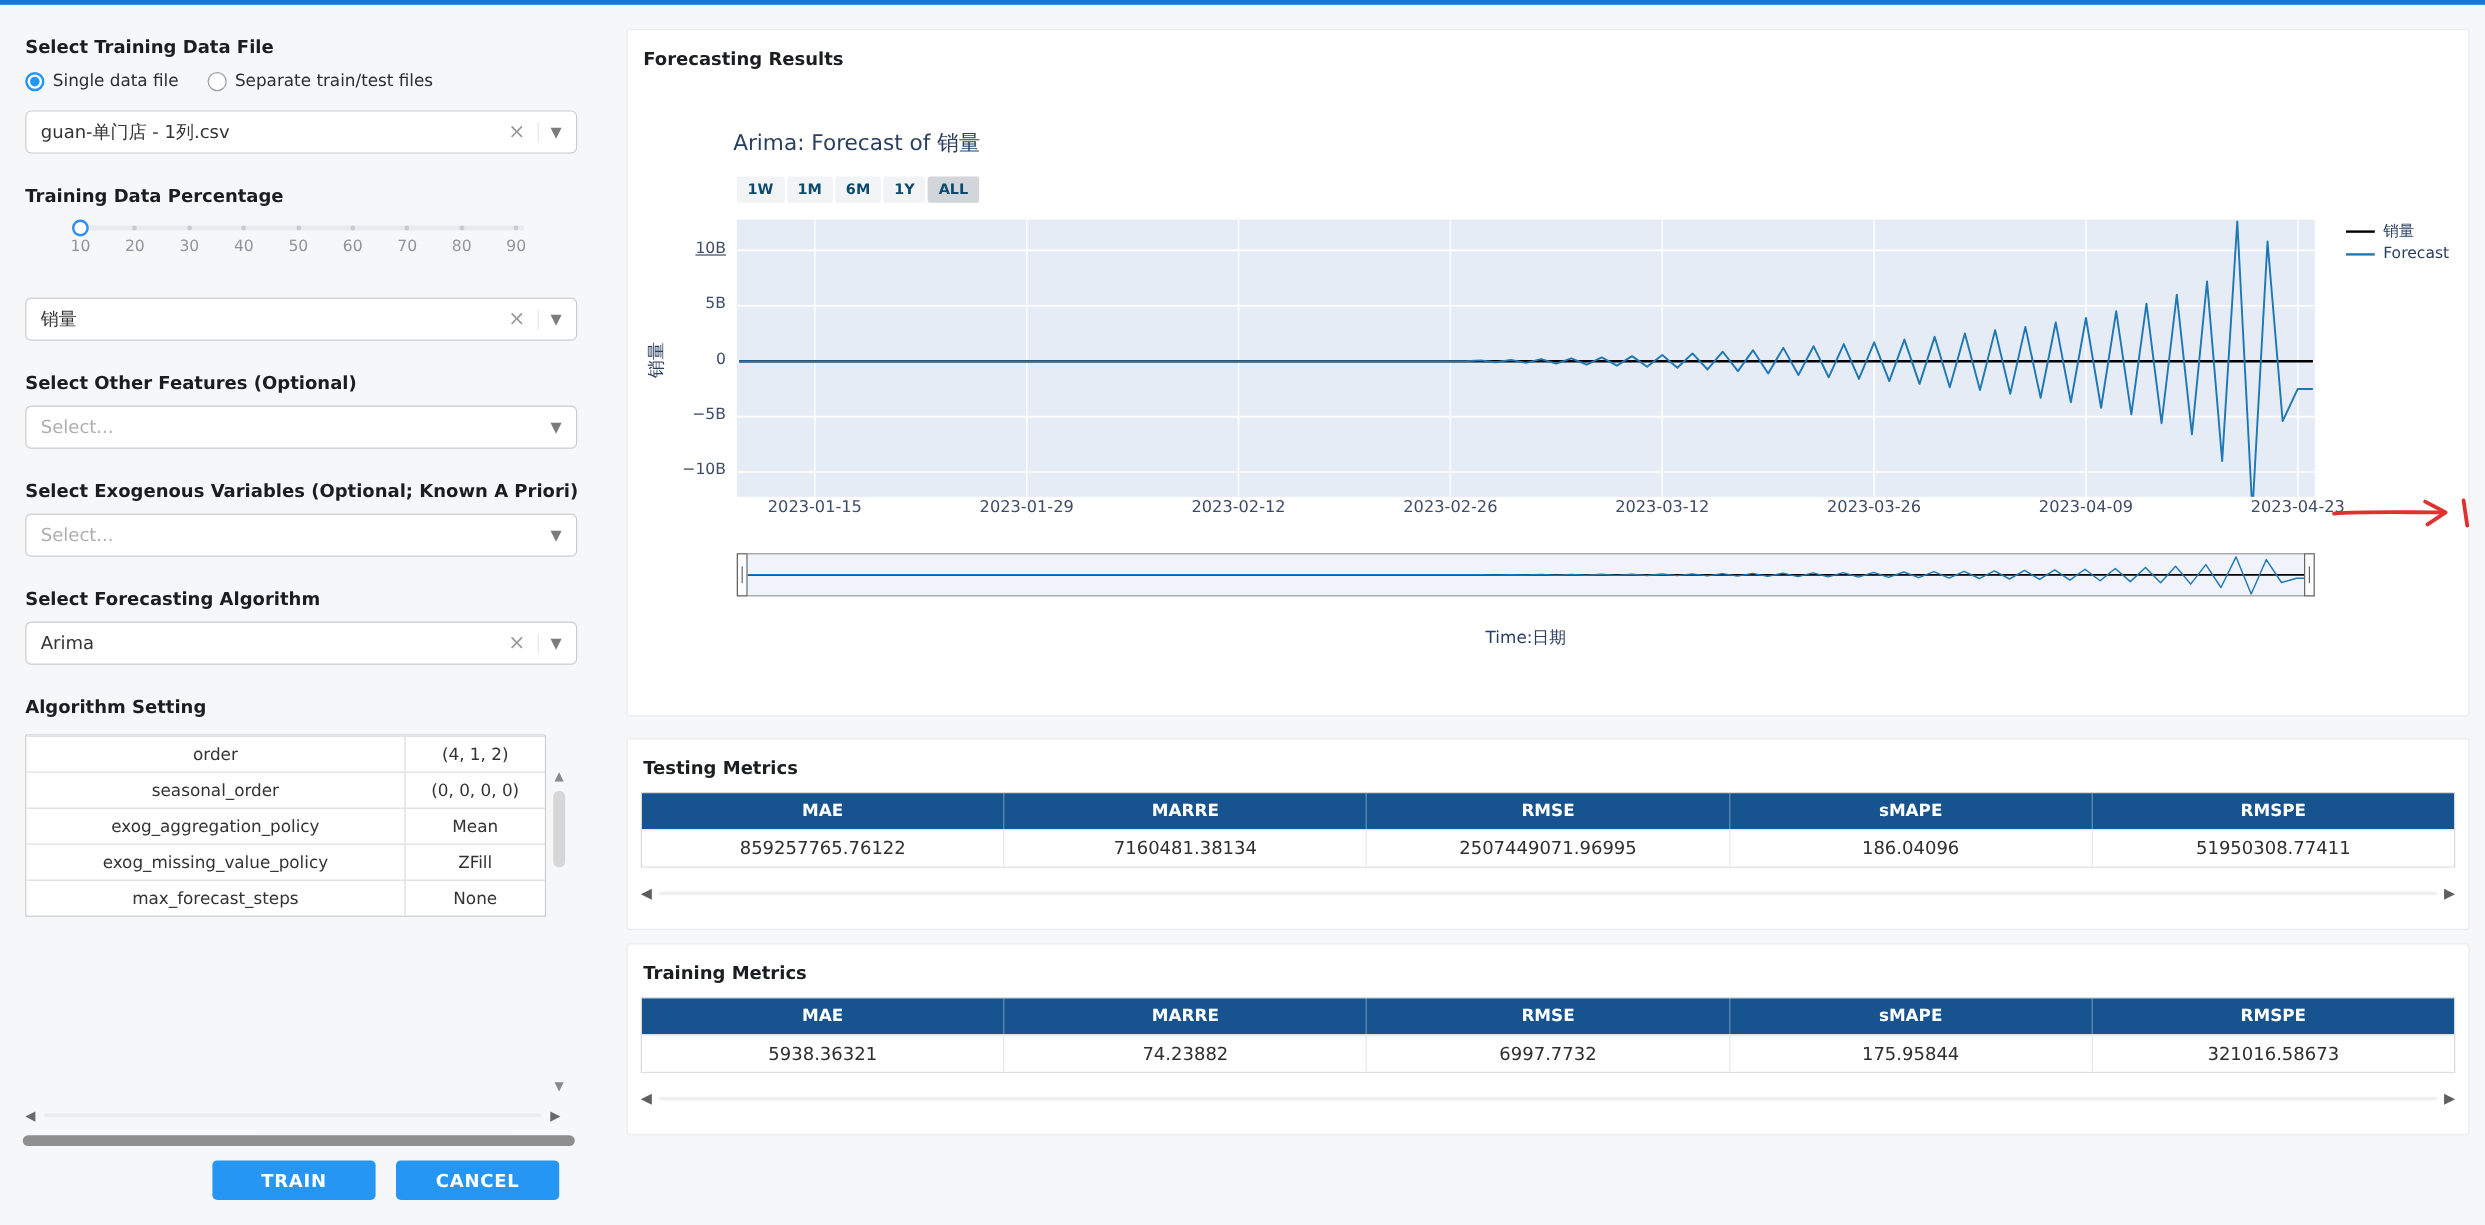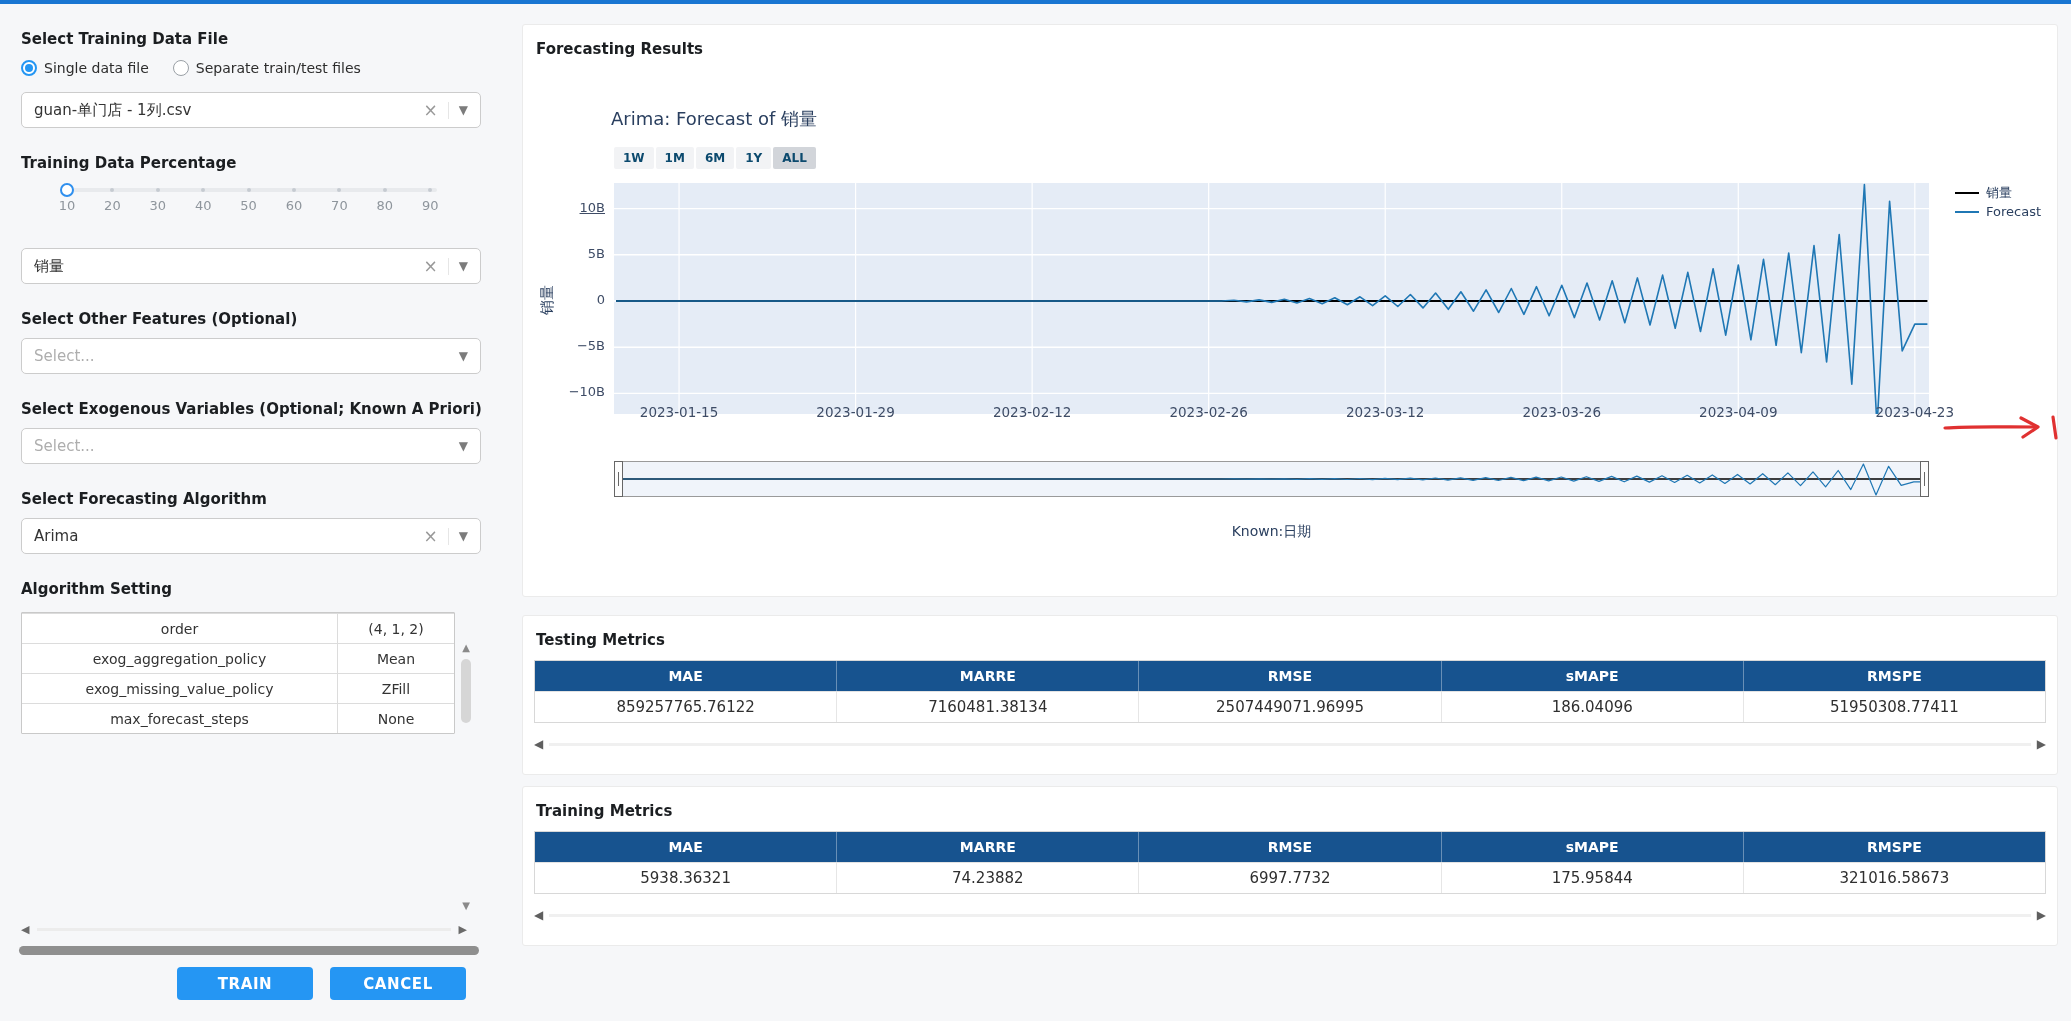--- a/index.html
+++ b/index.html
@@ -70,21 +70,21 @@
 
   
   #plot-title { position:absolute; left:88px; top:82px; font-size:18px; color:#2a3f5f; }
   #range-buttons { position:absolute; left:91px; top:122px; display:flex; gap:2px; }
   .rbtn { background:#f2f3f5; color:#0c4a6e; font-weight:bold; font-size:12px; padding:4px 9px; border-radius:2px; cursor:pointer; }
   .rbtn.active { background:#d2d5da; }
   #plot-area { position:absolute; left:91px; top:158px; width:1315px; height:231px; background:#e5ecf6; }
   #plot-yticks div { position:absolute; left:28px; width:54px; text-align:right; font-size:13px; color:#3e4c66; }
   #plot-ylabel { position:absolute; left:2px; top:262px; width:52px; height:26px; transform:rotate(-90deg);
     font-size:15px; color:#2a3f5f; text-align:center; }
-  #plot-xticks div { position:absolute; width:140px; text-align:center; font-size:13.5px; color:#3e4c66; top:379px; }
+  #plot-xticks div { position:absolute; width:140px; text-align:center; font-size:13.5px; color:#3e4c66; top:390px; }
   #legend { position:absolute; left:1432px; top:158px; color:#2a3f5f; font-size:13px; }
   .leg-item { display:flex; align-items:center; gap:7px; height:19px; cursor:pointer; }
   .leg-line { width:24px; height:0; border-top:2.5px solid #000; }
   #range-slider { position:absolute; left:91px; top:436px; width:1315px; height:36px; border:1px solid #9a9a9a; background:#f0f4fa; }
   .sl-handle { position:absolute; top:-1px; width:9px; height:36px; background:#fdfdfd; border:1px solid #666; cursor:ew-resize; }
   .sl-handle.left { left:-1px; } .sl-handle.right { right:-1px; }
   .sl-handle::after { content:""; position:absolute; left:3px; top:10px; width:1px; height:14px; background:#666; }
   #x-title { position:absolute; left:91px; top:498px; width:1315px; text-align:center; font-size:14px; color:#2a3f5f; }
   #red-arrow { position:absolute; left:1418px; top:388px; }
 
@@ -181,20 +181,24 @@
 
   <div class="sec-title" style="margin-bottom:14px">Algorithm Setting</div>
 
   <div id="settings-table">
     <div id="settings-rows">
         <div class="st-row">
           <div class="stc c1">order</div>
           <div class="stc c2">(4, 1, 2)</div>
         </div>
         <div class="st-row">
+          <div class="stc c1">seasonal_order</div>
+          <div class="stc c2">(0, 0, 0, 0)</div>
+        </div>
+        <div class="st-row">
           <div class="stc c1">exog_aggregation_policy</div>
           <div class="stc c2">Mean</div>
         </div>
         <div class="st-row">
           <div class="stc c1">exog_missing_value_policy</div>
           <div class="stc c2">ZFill</div>
         </div>
         <div class="st-row">
           <div class="stc c1">max_forecast_steps</div>
           <div class="stc c2">None</div>
@@ -290,21 +294,21 @@
 
   <div id="range-slider">
     <svg id="mini-plot" width="1313" height="34">
         <line x1="2" y1="17" x2="1311.36" y2="17" stroke="#000000" stroke-width="1.4"></line>
         <polyline points="2.0,17.0 14.6,17.0 27.2,17.0 39.8,17.0 52.4,17.0 65.0,17.0 77.5,17.0 90.1,17.0 102.7,17.0 115.3,17.0 127.9,17.0 140.5,17.0 153.1,17.0 165.7,17.0 178.3,17.0 190.8,17.0 203.4,17.0 216.0,17.0 228.6,17.0 241.2,17.0 253.8,17.0 266.4,17.0 279.0,17.0 291.6,17.0 304.2,17.0 316.8,17.0 329.3,17.0 341.9,17.0 354.5,17.0 367.1,17.0 379.7,17.0 392.3,17.0 404.9,17.0 417.5,17.0 430.1,17.0 442.6,17.0 455.2,17.0 467.8,17.0 480.4,17.0 493.0,17.0 505.6,17.0 518.2,17.0 530.8,17.0 543.4,17.0 556.0,17.0 568.5,17.0 581.1,17.0 593.7,17.0 606.3,17.0 618.9,16.9 631.5,17.1 644.1,16.9 656.7,17.2 669.3,16.8 681.9,17.3 694.5,16.7 707.0,17.4 719.6,16.6 732.2,17.5 744.8,16.5 757.4,17.6 770.0,16.4 782.6,17.7 795.2,16.2 807.8,17.9 820.4,16.0 832.9,18.1 845.5,15.8 858.1,18.3 870.7,15.6 883.3,18.5 895.9,15.4 908.5,18.7 921.1,15.2 933.7,18.9 946.3,15.0 958.8,19.1 971.4,14.7 984.0,19.4 996.6,14.4 1009.2,19.8 1021.8,14.1 1034.4,20.1 1047.0,13.7 1059.6,20.5 1072.2,13.3 1084.7,20.9 1097.3,12.9 1109.9,21.4 1122.5,12.4 1135.1,22.0 1147.7,11.7 1160.3,22.7 1172.9,10.9 1185.5,23.6 1198.0,9.9 1210.6,24.8 1223.2,8.5 1235.8,27.6 1248.4,2.1 1261.0,33.0 1273.6,4.3 1286.2,23.4 1298.8,19.9 1311.4,19.9" fill="none" stroke="#1f77b4" stroke-width="1.2" stroke-linejoin="round"></polyline>
       </svg>
     <div class="sl-handle left"></div>
     <div class="sl-handle right"></div>
   </div>
 
-  <div id="x-title">Known:日期</div>
+  <div id="x-title">Time:日期</div>
 </div>
 
 <div id="card-testing" class="card">
   <div class="card-title">Testing Metrics</div>
   <div class="m-table" id="testing-table">
     <div class="m-head">
         <div class="m-th">MAE</div>
         <div class="m-th">MARRE</div>
         <div class="m-th">RMSE</div>
         <div class="m-th">sMAPE</div>

